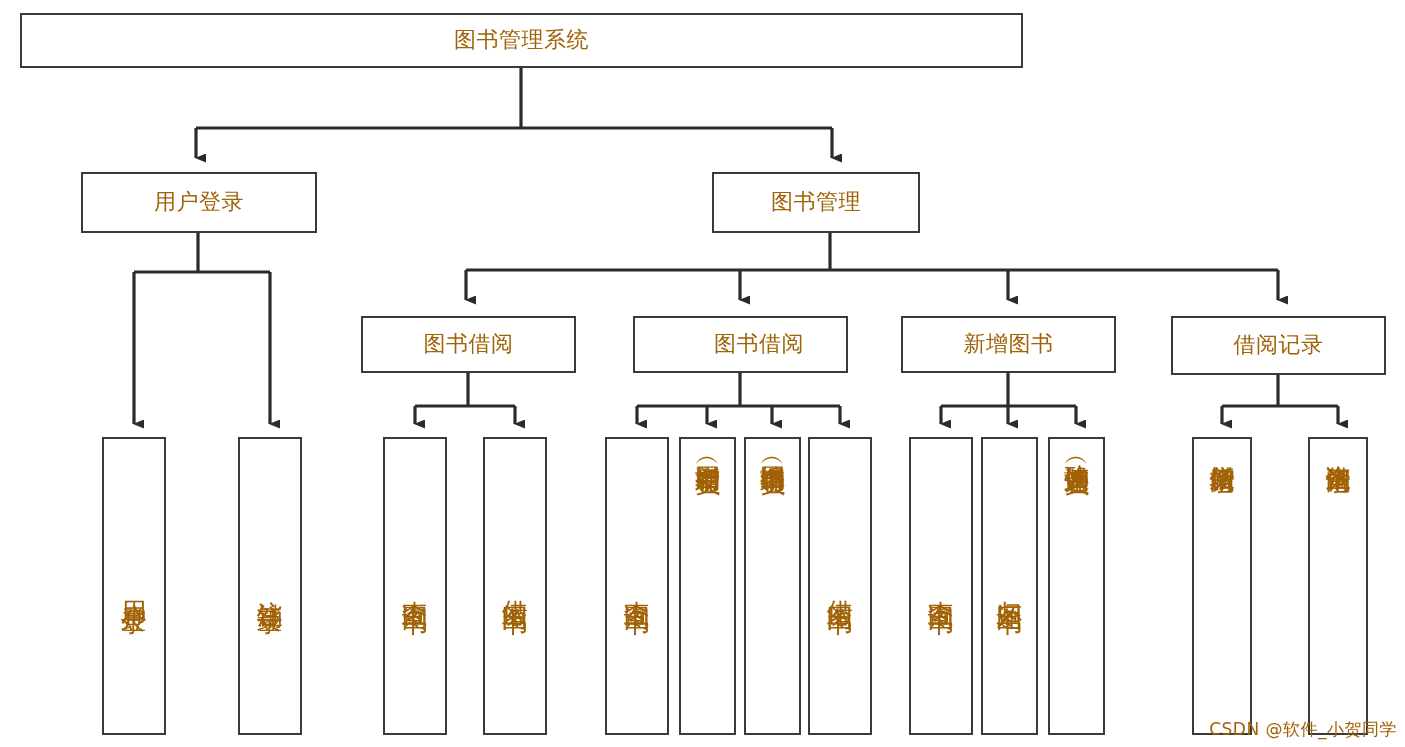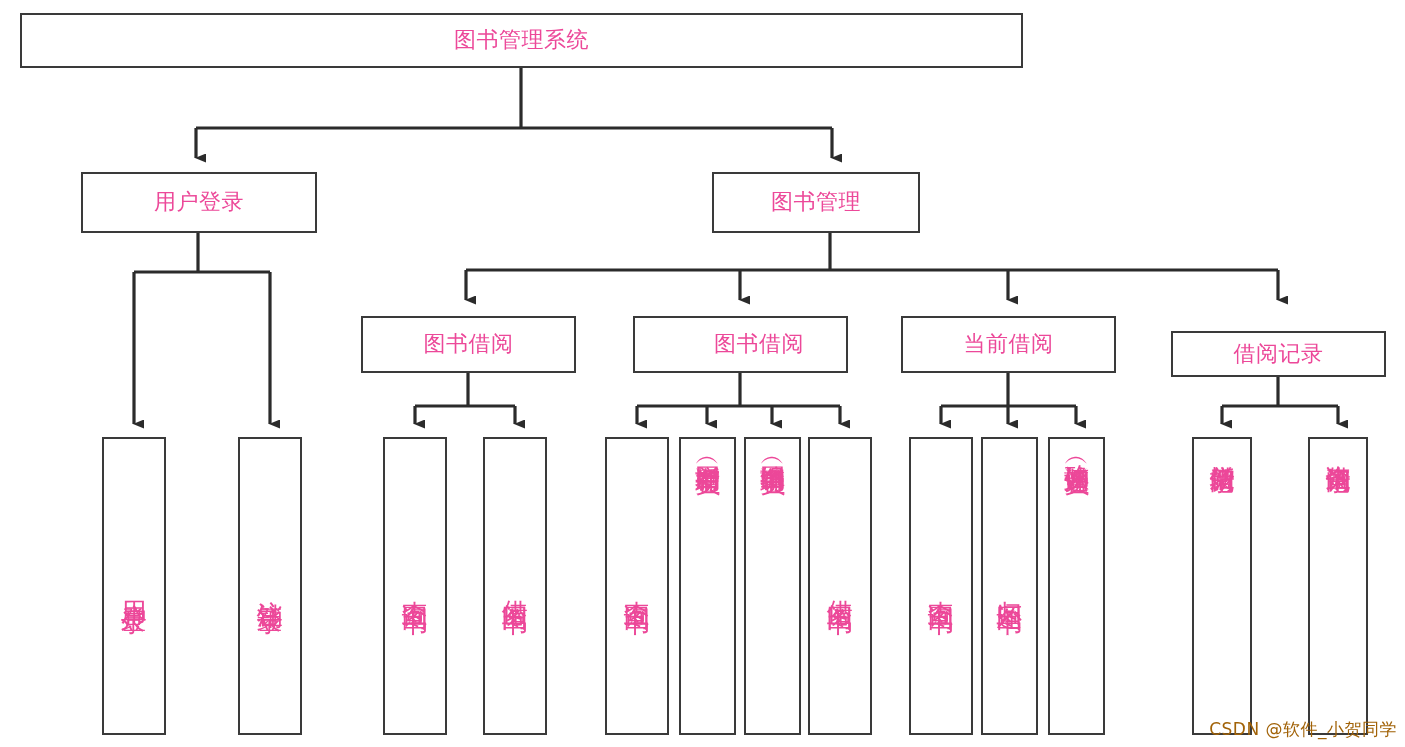--- a/index.html
+++ b/index.html
@@ -28,21 +28,21 @@
   }
   .node {
     position: absolute;
     box-sizing: border-box;
     background: #ffffff;
     border: 2.5px solid #3a3a3a;
     display: flex;
     align-items: center;
     justify-content: center;
     text-align: center;
-    color: #ec4899;
+    color: #a16207;
     z-index: 2;
   }
   .node-label {
     display: block;
     white-space: nowrap;
     letter-spacing: 0.5px;
   }
   .node-h .node-label {
     font-size: 22px;
     line-height: 1.1;
@@ -147,23 +147,23 @@
     <span class="node-label">图书管理</span>
   </div>
 
   <div class="node node-h" style="left:361px; top:316px; width:215px; height:57px;">
     <span class="node-label">图书借阅</span>
   </div>
   <div class="node node-h" style="left:633px; top:316px; width:215px; height:57px;padding-left:37px;">
     <span class="node-label">图书借阅</span>
   </div>
   <div class="node node-h" style="left:901px; top:316px; width:215px; height:57px;">
-    <span class="node-label">当前借阅</span>
-  </div>
-  <div class="node node-h" style="left:1171px; top:331px; width:215px; height:46px;">
+    <span class="node-label">新增图书</span>
+  </div>
+  <div class="node node-h" style="left:1171px; top:316px; width:215px; height:59px;">
     <span class="node-label">借阅记录</span>
   </div>
 
   <div class="node node-v mid-text" style="left:102px; top:437px; width:64px; height:298px;">
     <span class="node-label">用户登录</span>
   </div>
   <div class="node node-v mid-text" style="left:238px; top:437px; width:64px; height:298px;">
     <span class="node-label">注销登录</span>
   </div>
 

